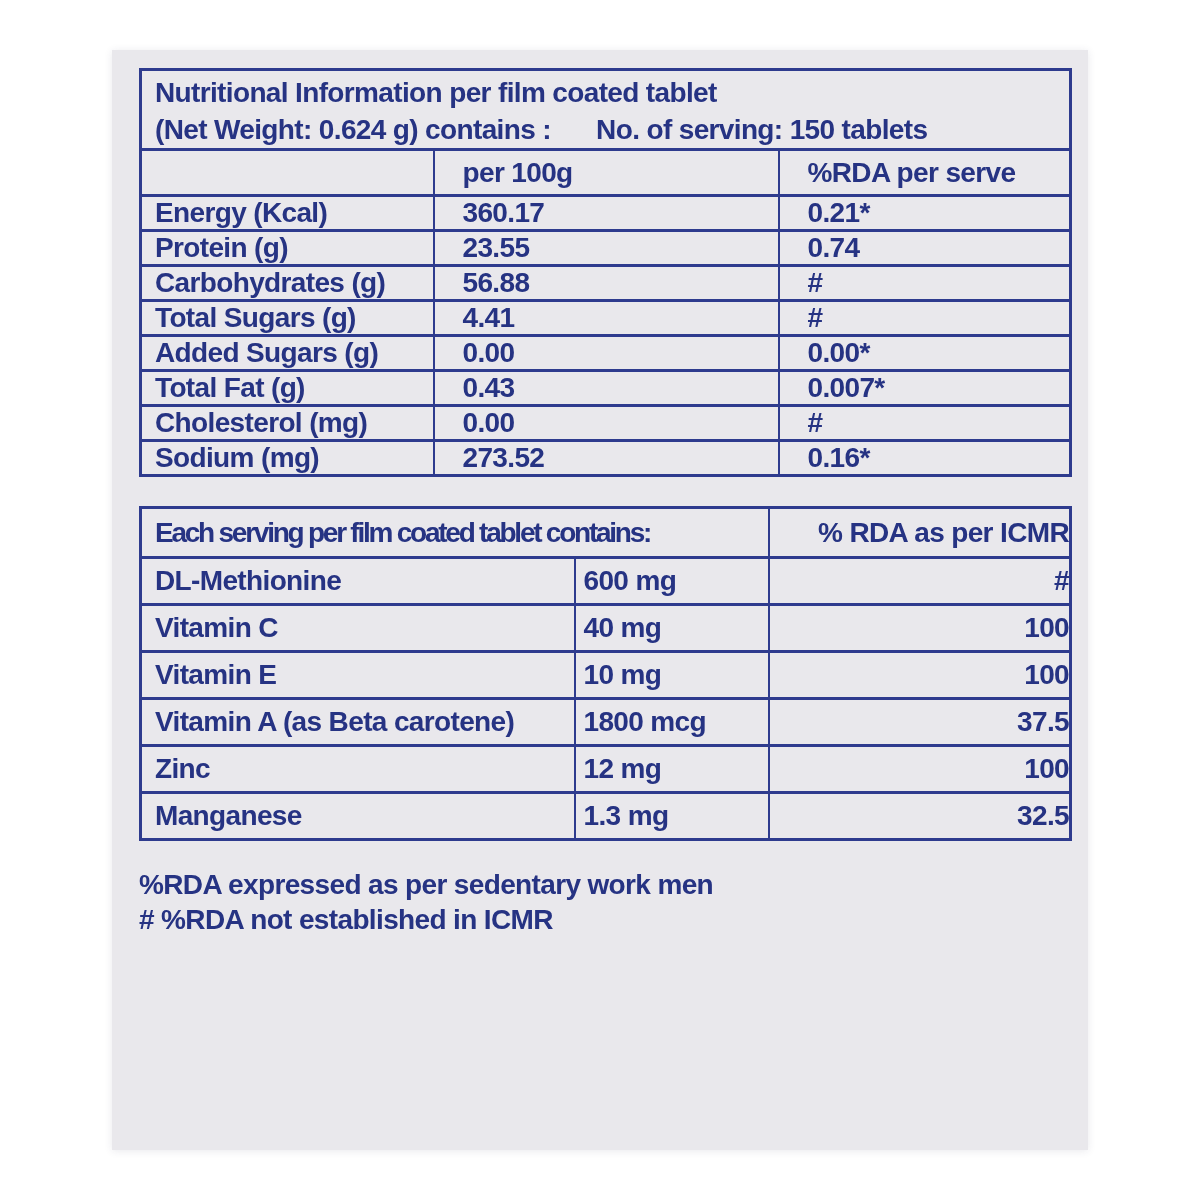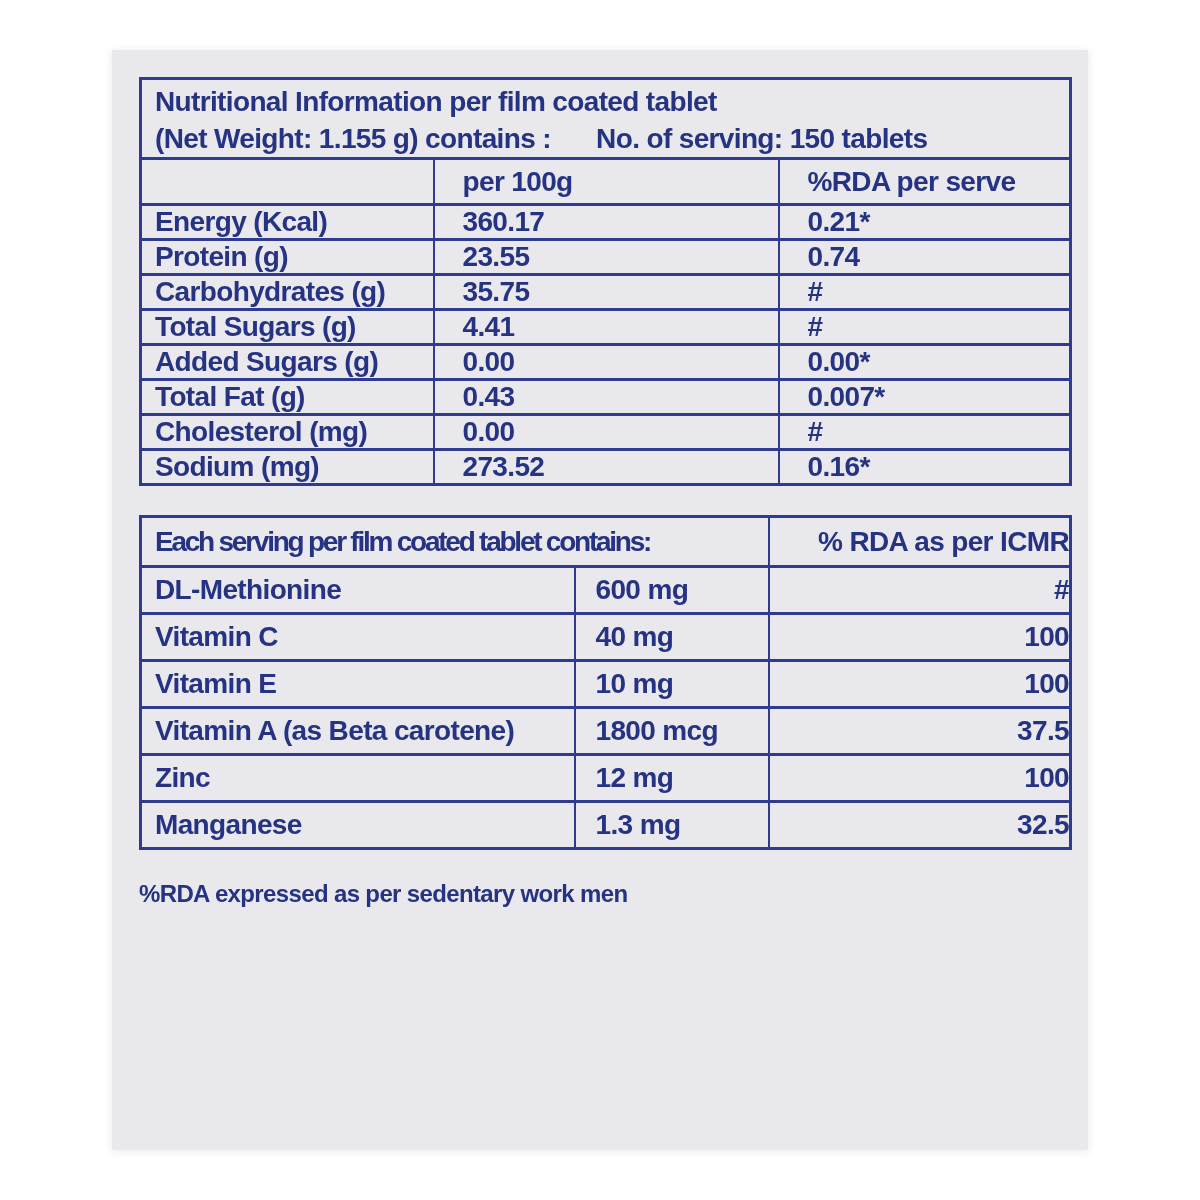--- a/index.html
+++ b/index.html
@@ -24,66 +24,66 @@
     background: var(--sheet-bg);
     box-shadow: 0 1px 8px rgba(40,40,80,0.10);
   }
   table {
     border-collapse: collapse;
     table-layout: fixed;
     width: 930px;
     margin-left: 27px;
     border: 3px solid var(--border);
   }
-  .t1 { margin-top: 27px; }
+  .t1 { margin-top: 18px; }
   .t2 { margin-top: 29px; }
   td {
     border: 2px solid var(--border);
     border-top-width: 3px;
     border-bottom-width: 3px;
     font-size: 28px;
     white-space: nowrap;
     vertical-align: middle;
     overflow: visible;
   }
   .title-cell { height: 80px; padding: 3px 0 0 13px; line-height: 37px; }
   .title-line2-right { margin-left: 38px; }
   .t1 tr.colhead td { height: 46px; }
   .t1 tr.dr td { height: 32px; }
   .t2 tr.hr td { height: 50px; }
   .t2 tr.dr td { height: 47px; }
   .pl1 { padding-left: 13px; }
   .t1 .val { padding-left: 28px; }
-  .t2 .amt { padding-left: 20px; margin-top: 12px; }
+  .t2 .amt { padding-left: 8px; margin-top: 12px; }
   .ctr { text-align: right; }
   .t2 .hl { letter-spacing: -0.08em; }
   .footnotes {
     margin: 26px 0 0 27px;
-    font-size: 24px;
+    font-size: 28px;
     line-height: 35px;
   }
 </style>
 </head>
 <body>
 
 <div class="page">
   <div class="sheet">
 
     <table class="t1">
       <colgroup>
         <col style="width:293px">
           <col style="width:345px">
           <col style="width:292px">
       </colgroup>
       <tbody>
         <tr>
           <td class="title-cell" colspan="3">
             <div>Nutritional Information per film coated tablet</div>
             <div>
-              <span>(Net Weight: 1.155 g) contains :</span>
+              <span>(Net Weight: 0.624 g) contains :</span>
               <span class="title-line2-right">No. of serving: 150 tablets</span>
             </div>
           </td>
         </tr>
         <tr class="colhead">
           <td class="pl1"></td>
           <td class="val">per 100g</td>
           <td class="val">%RDA per serve</td>
         </tr>
         <tr class="dr">
@@ -91,21 +91,21 @@
           <td class="val">360.17</td>
           <td class="val">0.21*</td>
         </tr>
         <tr class="dr">
           <td class="pl1">Protein (g)</td>
           <td class="val">23.55</td>
           <td class="val">0.74</td>
         </tr>
         <tr class="dr">
           <td class="pl1">Carbohydrates (g)</td>
-          <td class="val">35.75</td>
+          <td class="val">56.88</td>
           <td class="val">#</td>
         </tr>
         <tr class="dr">
           <td class="pl1">Total Sugars (g)</td>
           <td class="val">4.41</td>
           <td class="val">#</td>
         </tr>
         <tr class="dr">
           <td class="pl1">Added Sugars (g)</td>
           <td class="val">0.00</td>
@@ -168,16 +168,17 @@
         <tr class="dr">
           <td class="pl1">Manganese</td>
           <td class="amt">1.3 mg</td>
           <td class="ctr">32.5</td>
         </tr>
       </tbody>
     </table>
 
     <div class="footnotes">
       <div>%RDA expressed as per sedentary work men</div>
+      <div># %RDA not established in ICMR</div>
     </div>
 
   </div>
 </div>
 
 </body></html>

